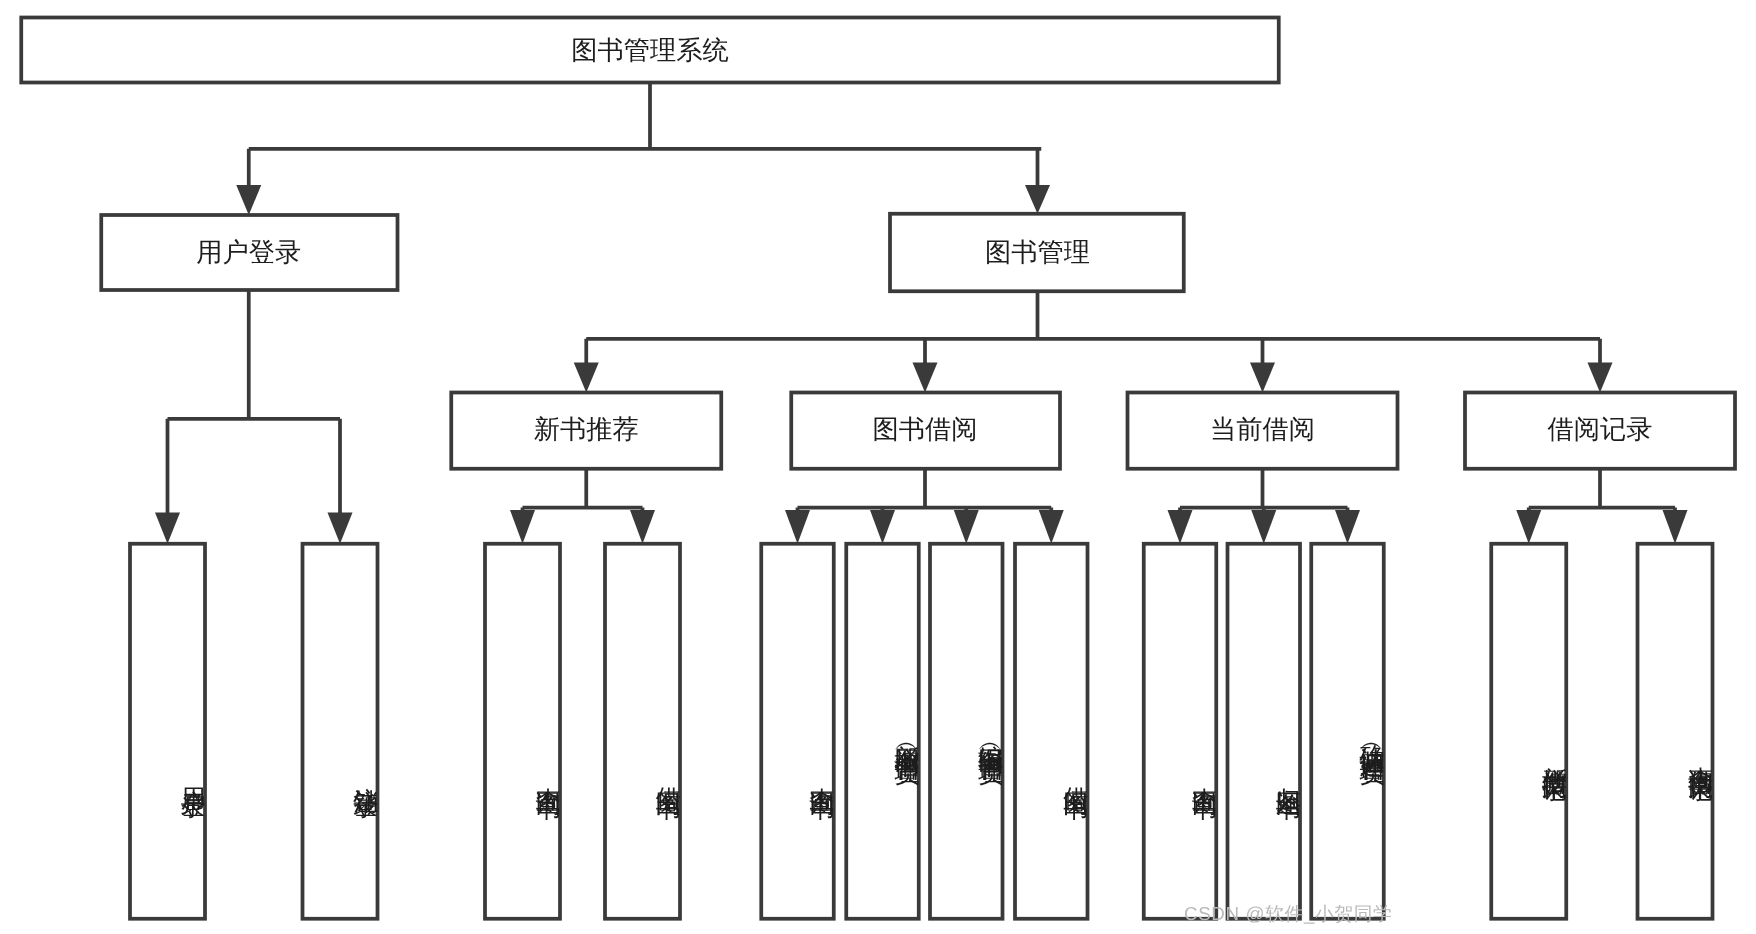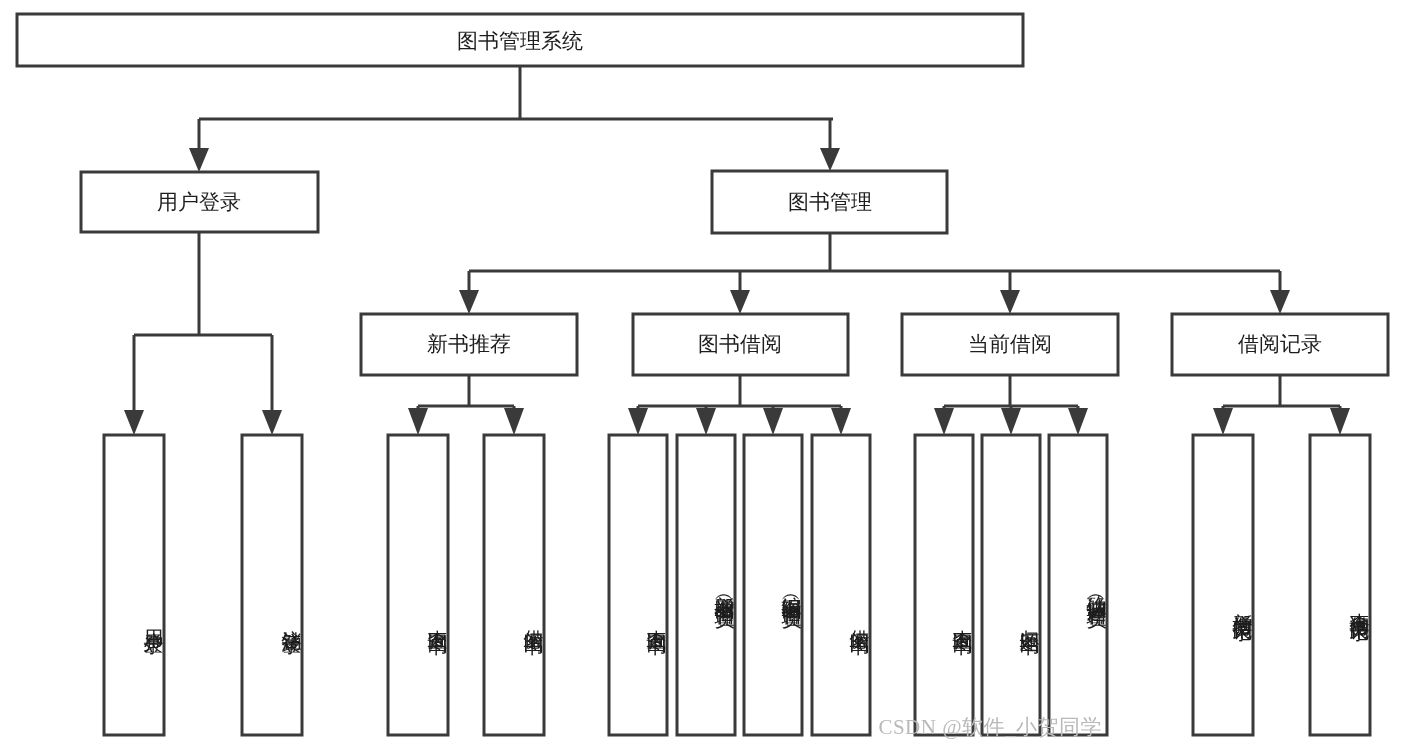--- a/index.html
+++ b/index.html
@@ -60,24 +60,24 @@
     letter-spacing: 2px;
     white-space: nowrap;
     text-align: center;
     display: flex;
     align-items: flex-start;
     justify-content: center;
     pointer-events: none;
   }
   .watermark {
     position: absolute;
-    right: 24px;
+    right: 12px;
     bottom: 6px;
-    font-family: Liberation Serif, serif;
-    font-size: 21px;
+    font-family: Liberation Sans, sans-serif;
+    font-size: 15px;
     color: #b9b9b9;
     letter-spacing: 0.5px;
     white-space: nowrap;
   }
 </style>
 </head>
 <body>
 
 <div id="diagram-root">
 

